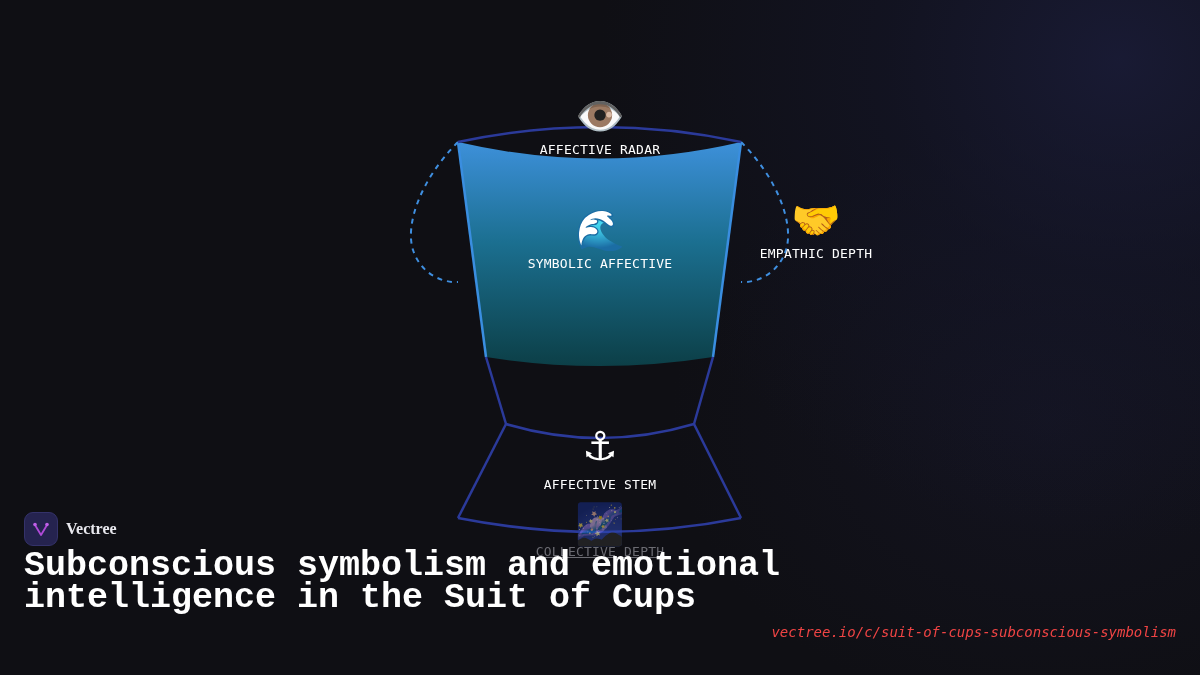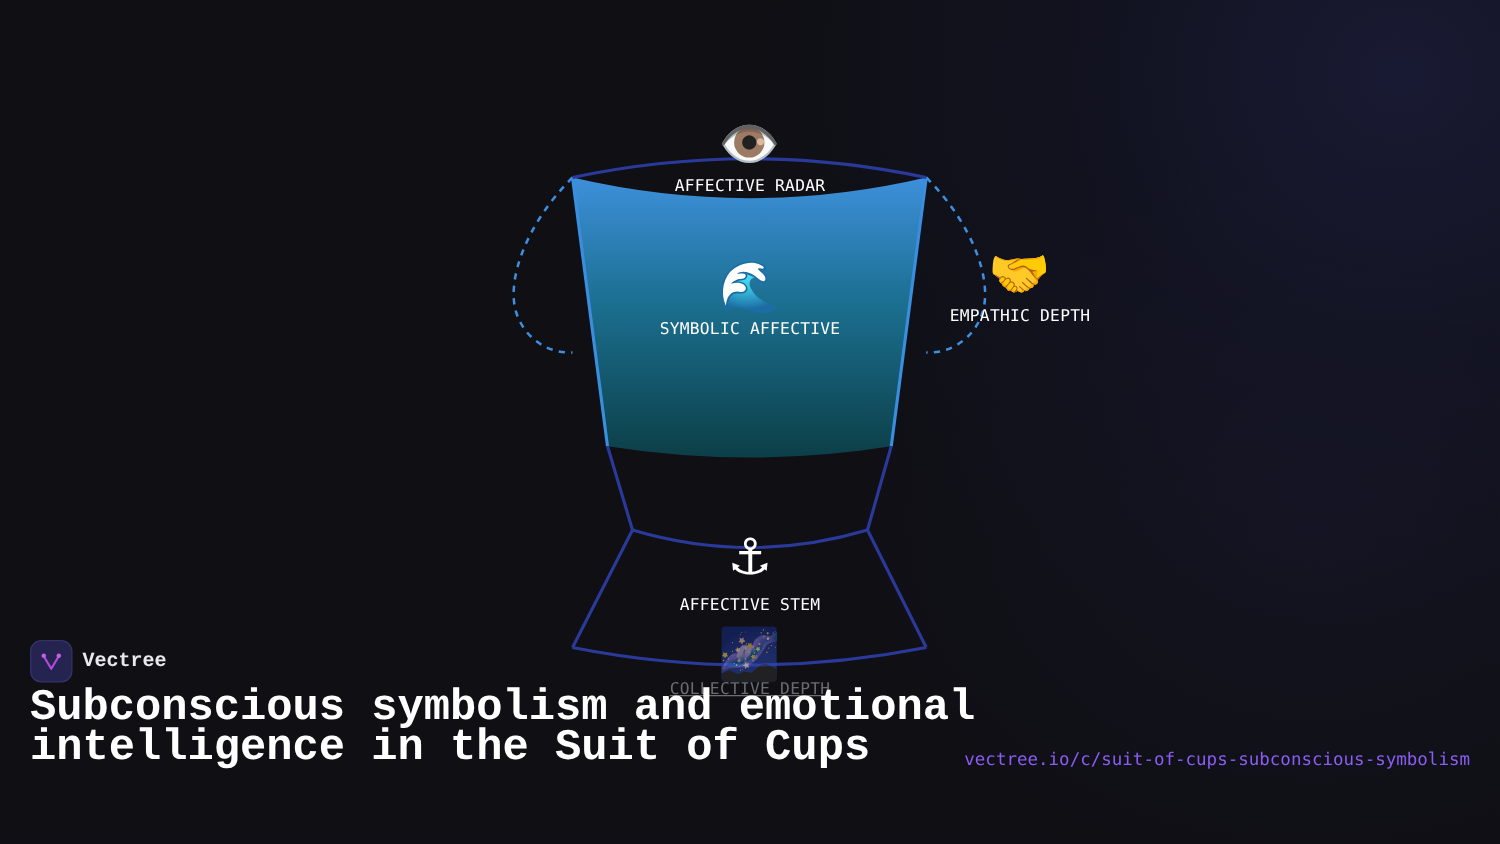--- a/index.html
+++ b/index.html
@@ -44,37 +44,38 @@
       position: absolute; left: 24px; top: 512px;
       display: flex; align-items: center; gap: 8px;
     }
     .brand-logo {
       width: 34px; height: 34px; border-radius: 9px;
       background: #25234f;
       border: 1px solid #34326a;
       display: flex; align-items: center; justify-content: center;
     }
     .brand-name {
-      font-family: Liberation Mono, monospace;
+      font-family: Liberation Serif, serif;
       font-weight: bold; font-size: 16px; color: #e8e8ee;
     }
     .title {
       position: absolute; left: 24px; top: 550px;
       width: 760px;
       font-family: "Liberation Mono", "DejaVu Sans Mono", monospace;
       font-weight: bold;
       font-size: 35px;
       line-height: 32px;
       color: #ffffff;
     }
     .url {
-      position: absolute; right: 24px; top: 600px;
+      position: absolute; right: 24px; top: 624px;
       font-family: "DejaVu Sans Mono", "Liberation Mono", monospace;
       font-size: 14px;
-      color: #8b5cf6;
+      color: #ef4444;
+      font-style: italic;
     }
   </style>
 </head>
 <body>
 
 <div class="bg-glow"></div>
 
 <svg class="diagram" viewBox="0 0 1200 675">
   <defs>
     <linearGradient id="cupFill" x1="0" y1="0" x2="0" y2="1">

